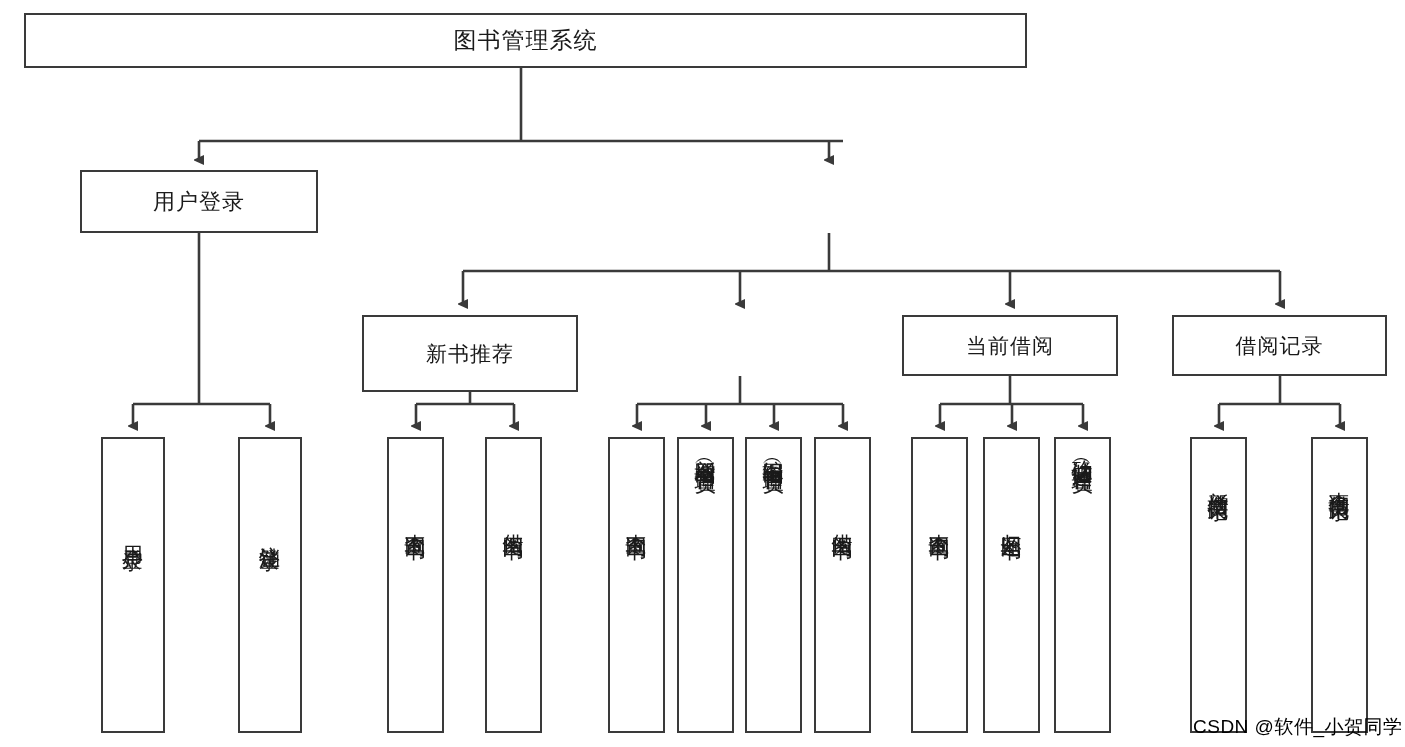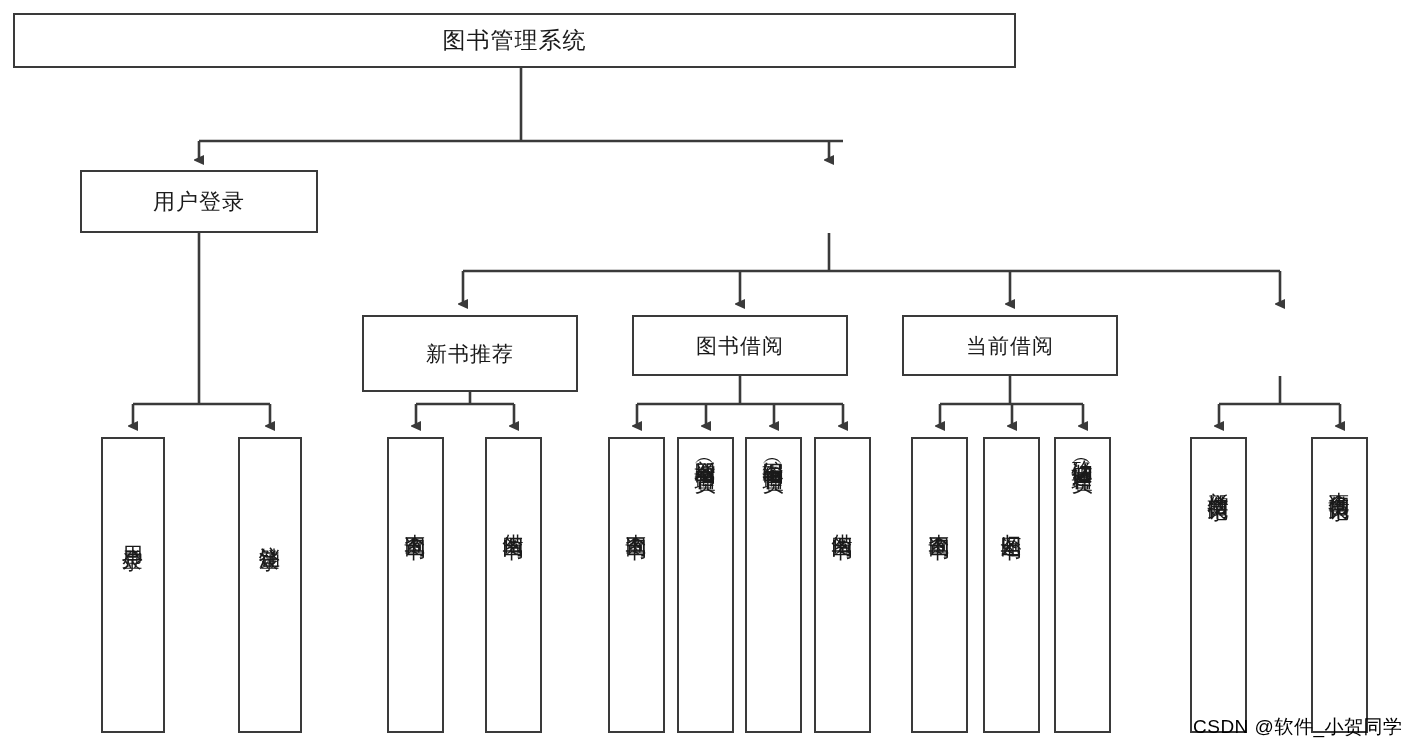--- a/index.html
+++ b/index.html
@@ -117,36 +117,36 @@
       <path d="M1012,404 L1012,426" marker-end="url(#arrow)"></path>
       <path d="M1083,404 L1083,426" marker-end="url(#arrow)"></path>
 
       <path d="M1280,376 L1280,404"></path>
       <path d="M1219,404 L1340,404"></path>
       <path d="M1219,404 L1219,426" marker-end="url(#arrow)"></path>
       <path d="M1340,404 L1340,426" marker-end="url(#arrow)"></path>
     </g>
   </svg>
 
-  <div class="node root" style="left:13px; top:13px; width:1003px; height:55px;">
+  <div class="node root" style="left:24px; top:13px; width:1003px; height:55px;">
     <span class="htext">图书管理系统</span>
   </div>
 
   <div class="node lvl1" style="left:80px; top:170px; width:238px; height:63px;">
     <span class="htext">用户登录</span>
   </div>
 
   <div class="node lvl2" style="left:362px; top:315px; width:216px; height:77px;">
     <span class="htext">新书推荐</span>
   </div>
-  <div class="node lvl2" style="left:632px; top:315px; width:216px; height:61px;">
-    <span class="htext">图书借阅</span>
-  </div>
   <div class="node lvl2" style="left:902px; top:315px; width:216px; height:61px;text-align:center;">
     <span class="htext">当前借阅</span>
+  </div>
+  <div class="node lvl2" style="left:1172px; top:315px; width:215px; height:61px;">
+    <span class="htext">借阅记录</span>
   </div>
 
   <div class="node leaf" style="left:101px; top:437px; width:64px; height:296px; padding-top:90px;">
     <span class="vtext">用户登录</span>
   </div>
   <div class="node leaf" style="left:238px; top:437px; width:64px; height:296px; padding-top:90px;">
     <span class="vtext">注销登录</span>
   </div>
 
   <div class="node leaf" style="left:387px; top:437px; width:57px; height:296px; padding-top:78px;">

